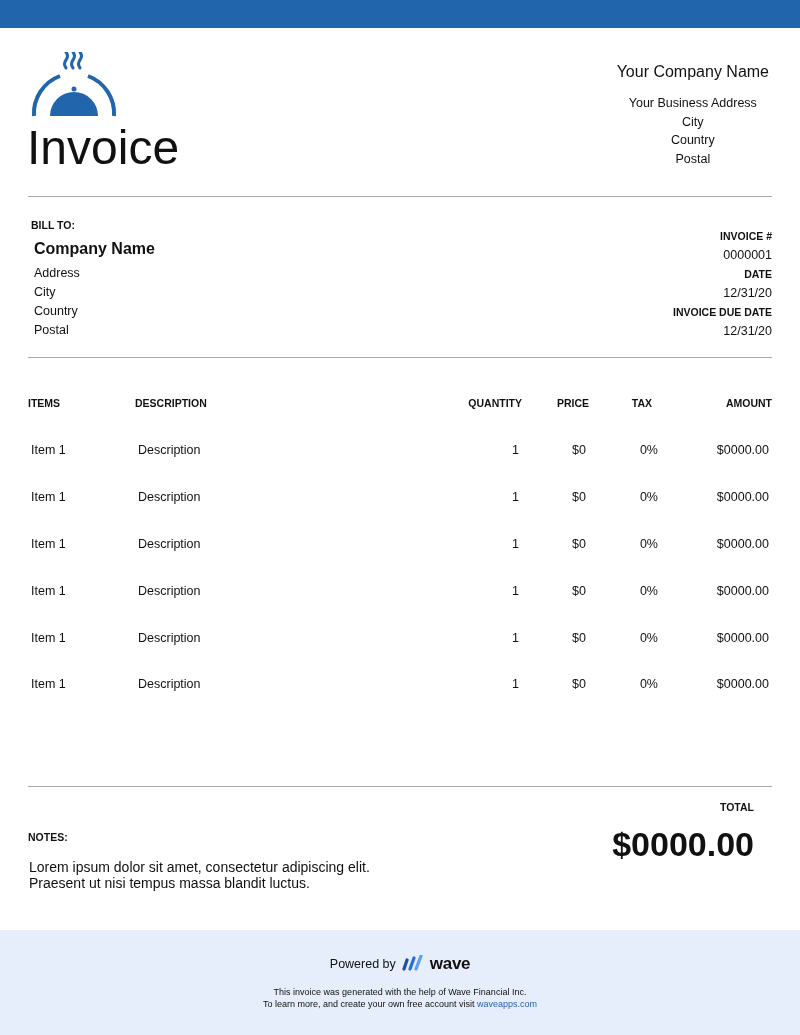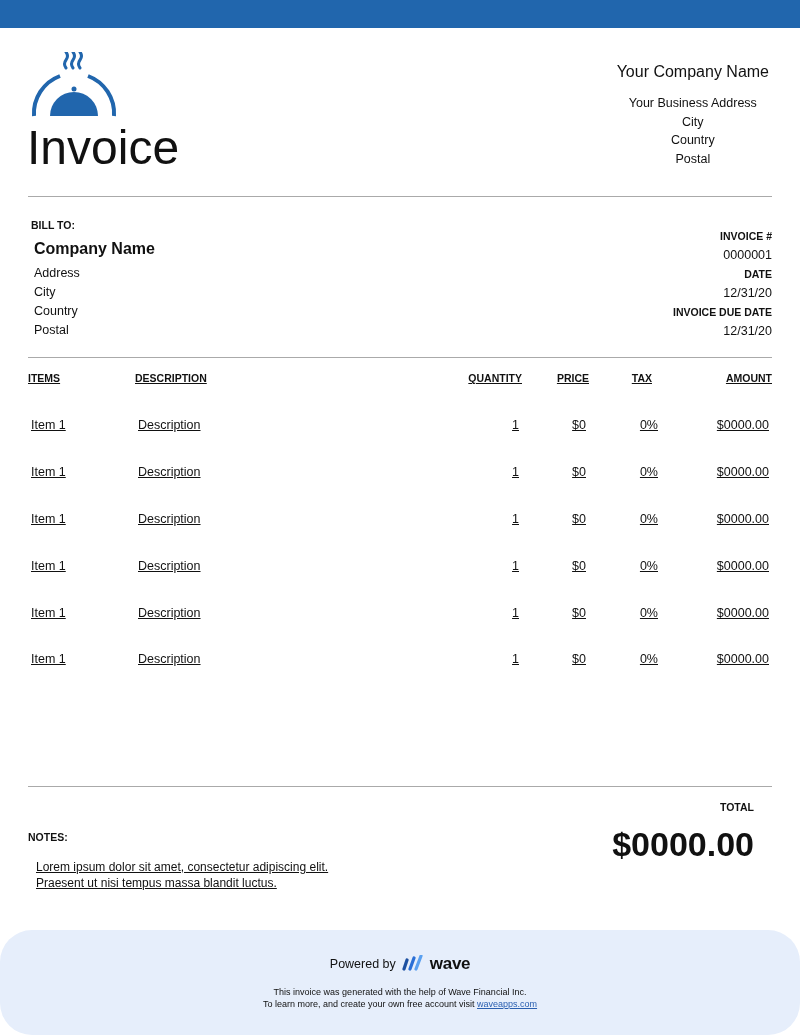--- a/index.html
+++ b/index.html
@@ -12,46 +12,46 @@
     .company .name { font-size: 16px; margin-bottom: 12px; line-height: 20px; text-align: center; }
     .company .line { font-size: 12.5px; line-height: 18.5px; text-align: center; }
     .hr { position: absolute; left: 28px; width: 744px; height: 1px; background: #aaaaaa; }
     .bill { position: absolute; left: 31px; top: 219px; }
     .label { font-size: 10.5px; font-weight: bold; color: #111; }
     .bill .cname { font-size: 16px; font-weight: bold; margin: 9px 0 6px 3px; }
     .bill .line { font-size: 12.5px; line-height: 19px; margin-left: 3px; }
     .meta { position: absolute; right: 28px; top: 227px; text-align: right; }
     .meta .label { line-height: 19px; margin-top: 0px; }
     .meta .val { font-size: 12.5px; line-height: 19px; }
-    table { position: absolute; left: 28px; top: 368px; width: 744px; border-collapse: collapse; text-decoration: underline; }
+    table { position: absolute; left: 28px; top: 393px; width: 744px; border-collapse: collapse; }
     th { font-size: 10.5px; font-weight: bold; text-align: left; height: 20px; padding: 0; vertical-align: middle; }
     td { font-size: 12.5px; padding: 0; height: 46.8px; vertical-align: middle; }
     .c-item { width: 107px; padding-left: 3px; }
     .c-desc { width: 300px; padding-left: 3px; }
     .c-qty { width: 87px; text-align: right; }
     .c-price { width: 67px; text-align: right; }
     .c-tax { width: 72px; text-align: right; }
     .c-amt { text-align: right; }
     td.c-qty { padding-right: 3px; }
     td.c-price { padding-right: 3px; }
     td.c-tax { padding-right: 3px; }
     td.c-amt { padding-right: 3px; }
     th.c-tax { padding-right: 9px; }
     tr.head th { padding-top: 0; }
     tr.head { height: 20px; }
     .spacer td { height: 14px; }
     .notes { position: absolute; left: 28px; top: 831px; }
-    .notes .text { font-size: 12px; line-height: 16px; margin-top: 16px; margin-left: 8px; text-decoration: underline; }
+    .notes .text { font-size: 14px; line-height: 16px; margin-top: 16px; margin-left: 1px; }
     .total { position: absolute; right: 46px; top: 801px; text-align: right; }
     .total .amount { font-size: 34px; font-weight: bold; margin-top: 12px; letter-spacing: 0px; }
-    .footer { position: absolute; left: 0; top: 930px; width: 800px; height: 105px; background: #e6eefb; text-align: center; border-radius: 32px; }
+    .footer { position: absolute; left: 0; top: 930px; width: 800px; height: 105px; background: #e6eefb; text-align: center; }
     .powered { margin-top: 24px; display: flex; align-items: center; justify-content: center; gap: 6px; font-size: 12.5px; }
     .wave-word { font-size: 17px; font-weight: bold; color: #111; letter-spacing: -0.3px; }
     .fine { font-size: 9px; line-height: 12px; margin-top: 12px; color: #111; }
-    .fine a { color: #2a5fb0; text-decoration: underline; }
+    .fine a { color: #2a5fb0; }
   </style>
 </head>
 <body>
 
 <div class="topbar"></div>
 
 <div class="logo">
   <svg width="88" height="66" viewBox="0 0 88 66">
     <g fill="none" stroke="#2166ad" stroke-width="3" stroke-linecap="round">
       <path d="M36 16 q-3 -4 0 -8 q3 -4 0 -8"></path>

